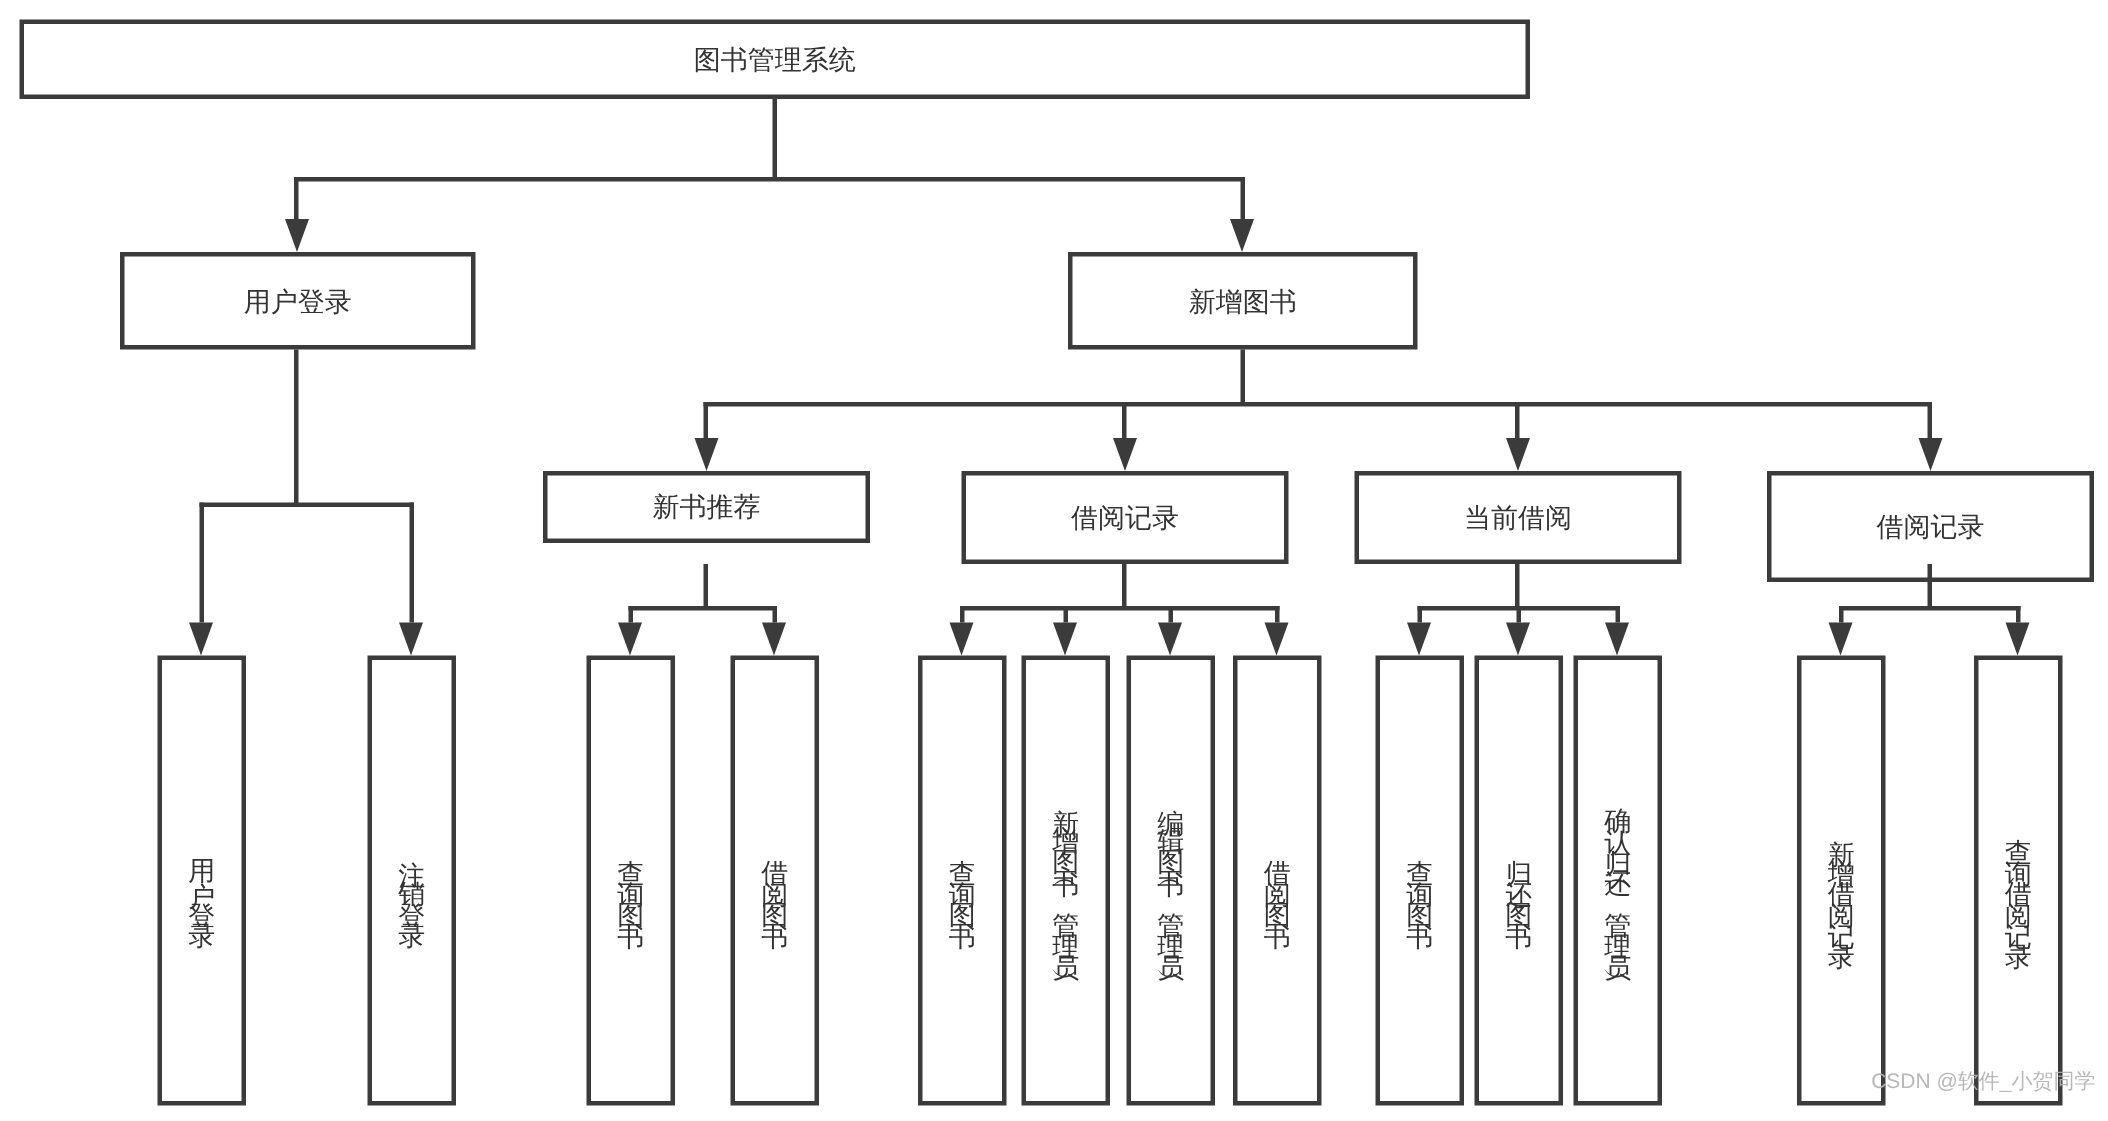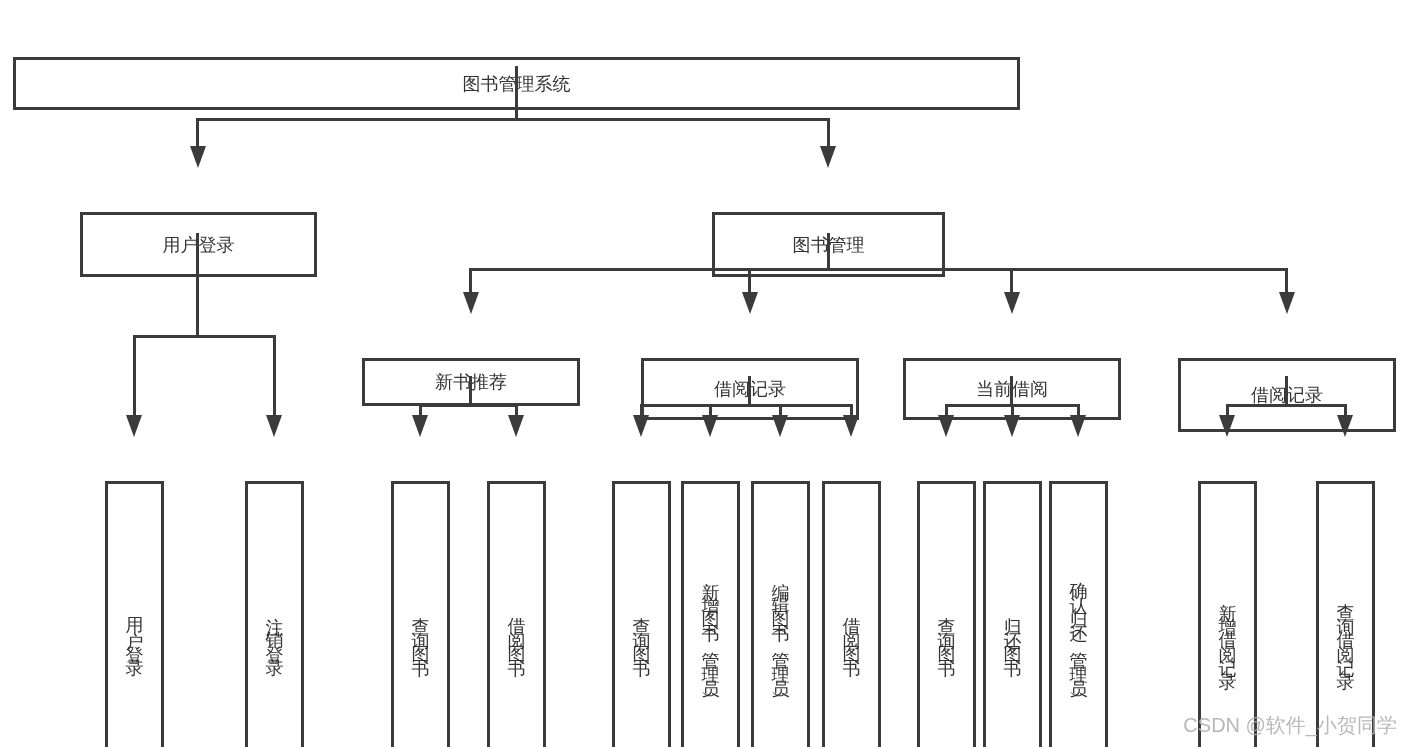--- a/index.html
+++ b/index.html
@@ -10,54 +10,54 @@
     --watermark:#b2b2b2;
   }
   html,body{margin:0;padding:0;background:var(--background);}
   .canvas{
     position:relative;width:1405px;height:747px;background:var(--background);
     font-family:"Liberation Sans","DejaVu Sans",sans-serif;overflow:hidden;
   }
   .node{
     position:absolute;box-sizing:border-box;border:3px solid var(--line);
     background:var(--box_bg);display:flex;align-items:center;justify-content:center;
-    color:var(--text);font-size:18px;margin-top:44px;
+    color:var(--text);font-size:18px;
   }
   .node .lbl{white-space:nowrap;}
   .leaf .vtext{
     writing-mode:vertical-rl;text-orientation:mixed;
     letter-spacing:14px;line-height:1;font-size:18px;
   }
   .vl{position:absolute;width:3px;background:var(--line);}
   .hl{position:absolute;height:3px;background:var(--line);}
   .ar{
     position:absolute;width:0;height:0;
     border-left:8px solid transparent;border-right:8px solid transparent;
     border-top:22px solid var(--line);
   }
   .watermark{
     position:absolute;right:8px;top:712px;z-index:5;
-    color:var(--watermark);opacity:.92;font-size:20px;white-space:nowrap;
+    color:var(--watermark);opacity:.92;font-size:14px;white-space:nowrap;
   }
 </style>
 </head>
 <body>
 
 <div class="canvas">
 
   <div class="node" style="left:13px;top:13px;width:1007px;height:53px">
     <span class="lbl">图书管理系统</span>
   </div>
 
   <div class="node" style="left:80px;top:168px;width:237px;height:65px">
     <span class="lbl">用户登录</span>
   </div>
 
   <div class="node" style="left:712px;top:168px;width:233px;height:65px">
-    <span class="lbl">图书管理</span>
+    <span class="lbl">新增图书</span>
   </div>
 
   <div class="node" style="left:362px;top:314px;width:218px;height:48px">
     <span class="lbl">新书推荐</span>
   </div>
   <div class="node" style="left:641px;top:314px;width:218px;height:62px">
     <span class="lbl">借阅记录</span>
   </div>
   <div class="node" style="left:903px;top:314px;width:218px;height:62px">
     <span class="lbl">当前借阅</span>

